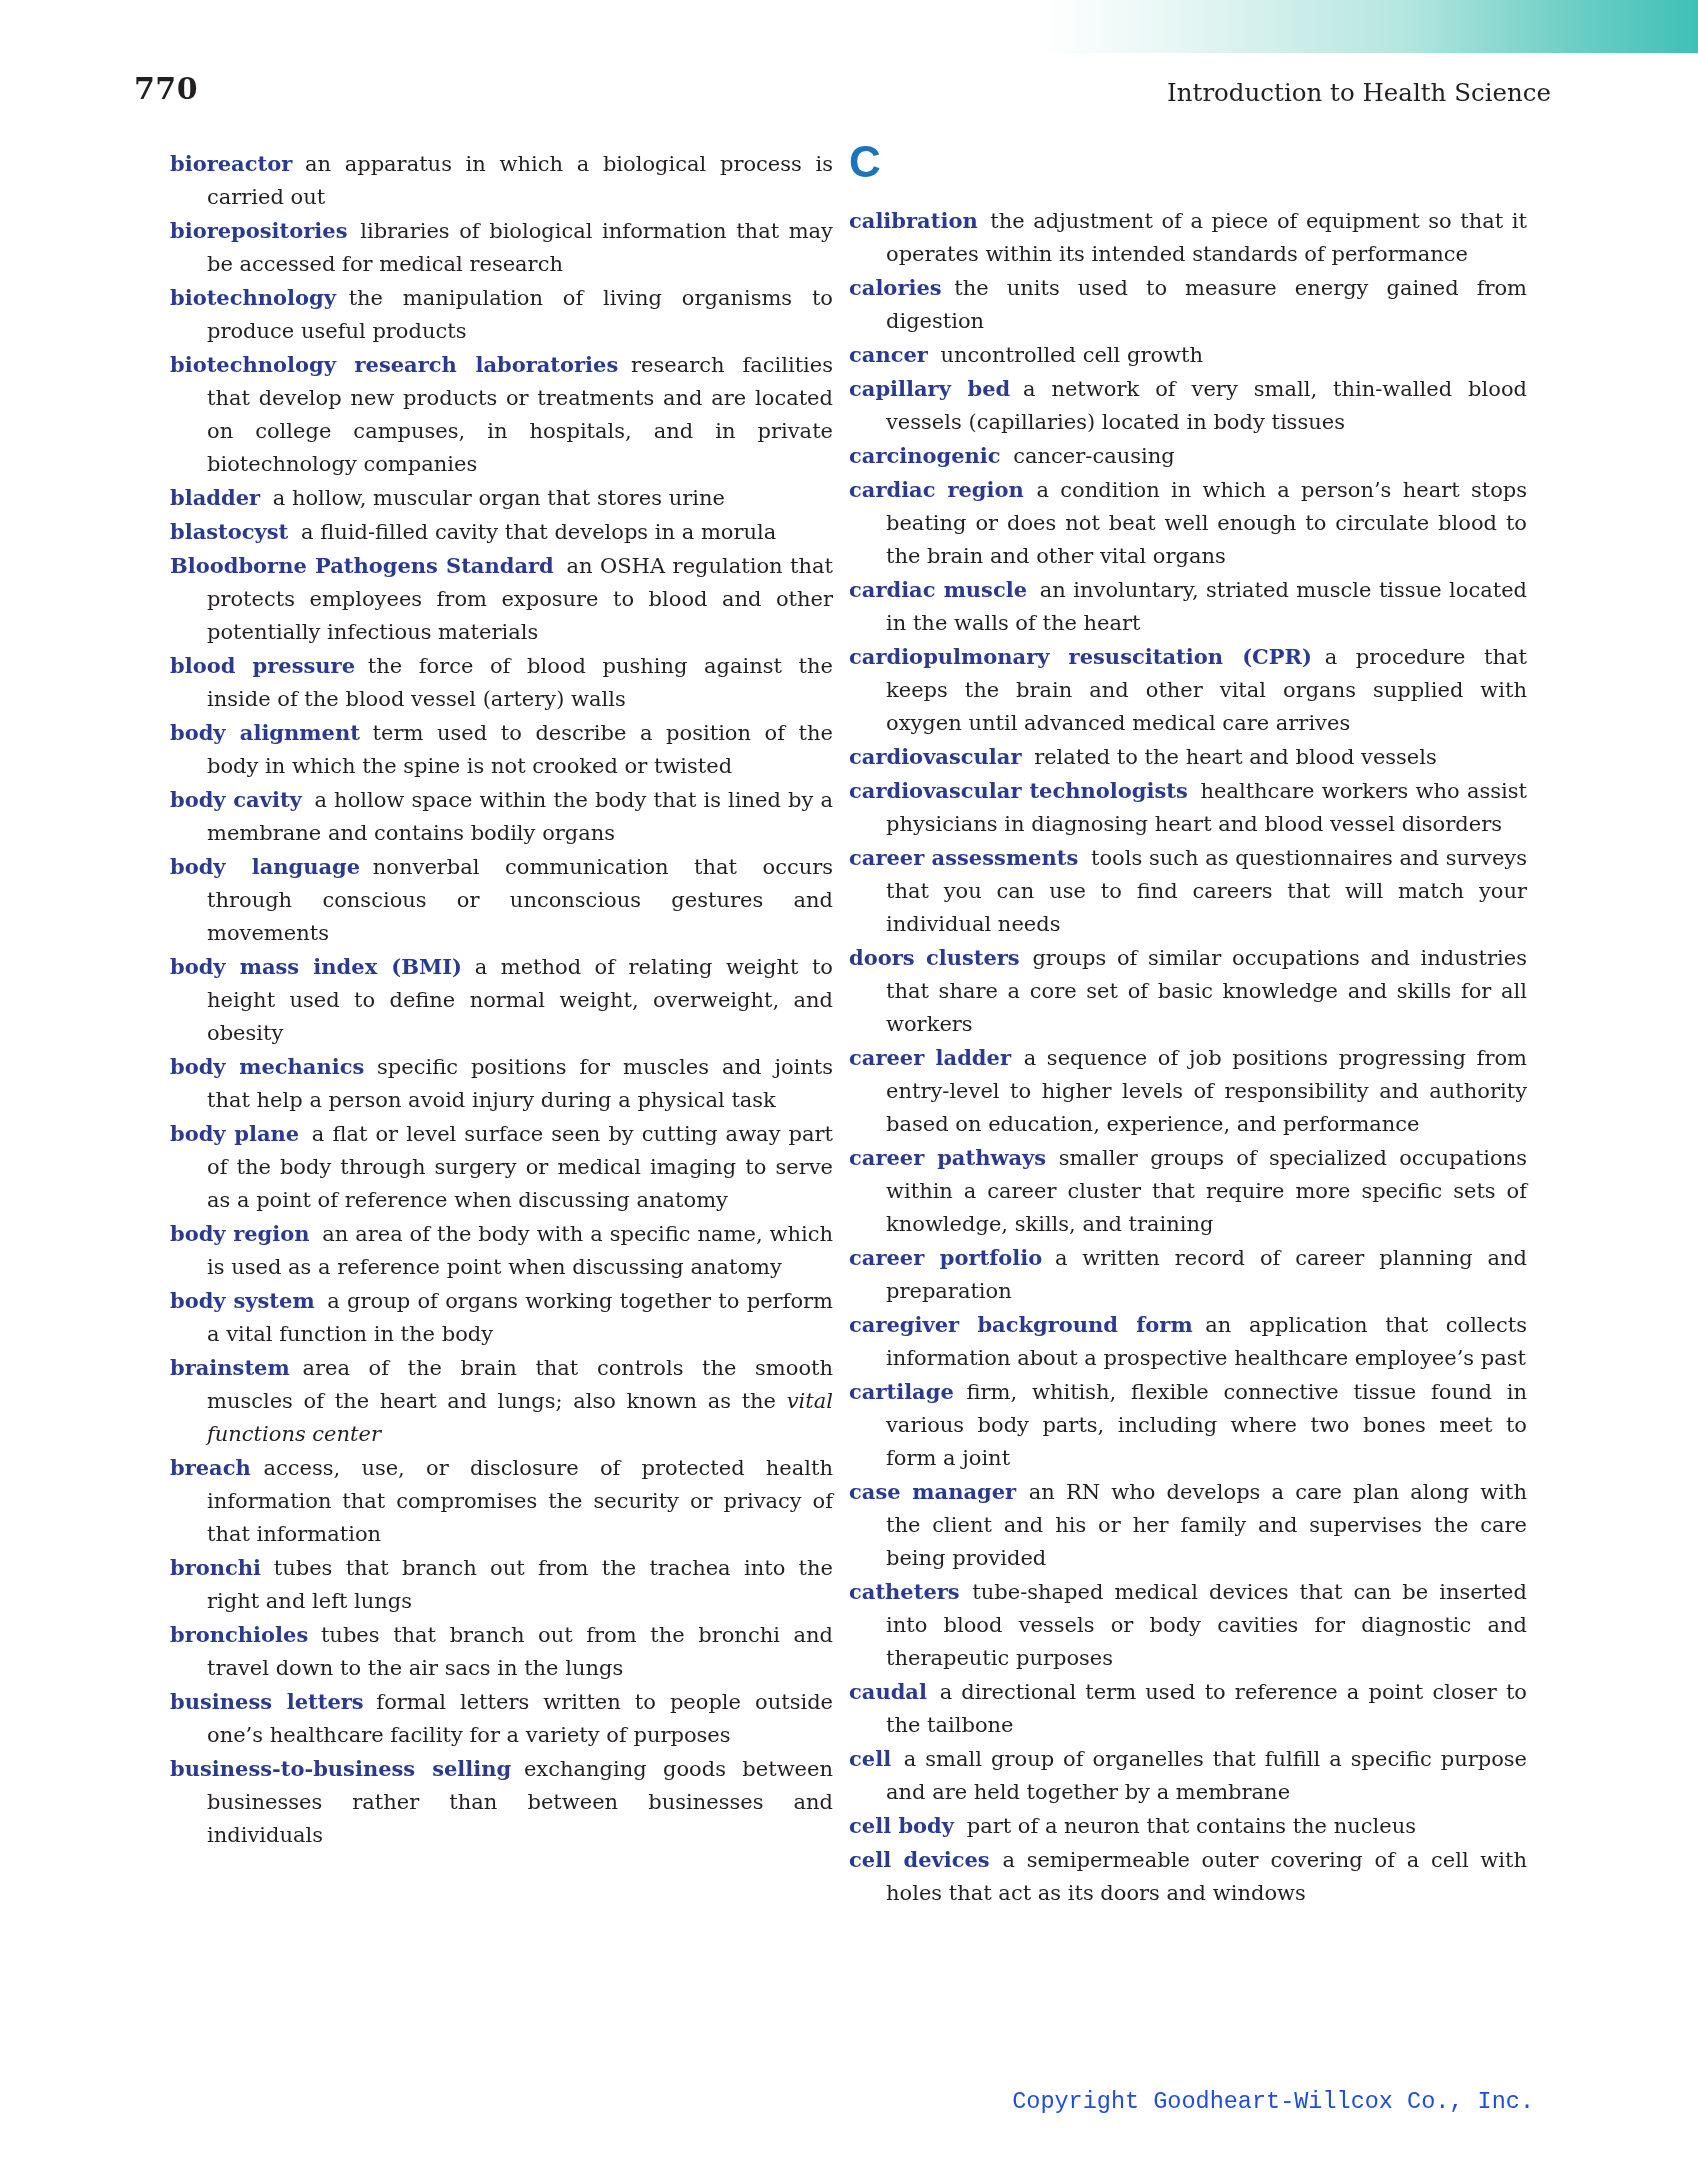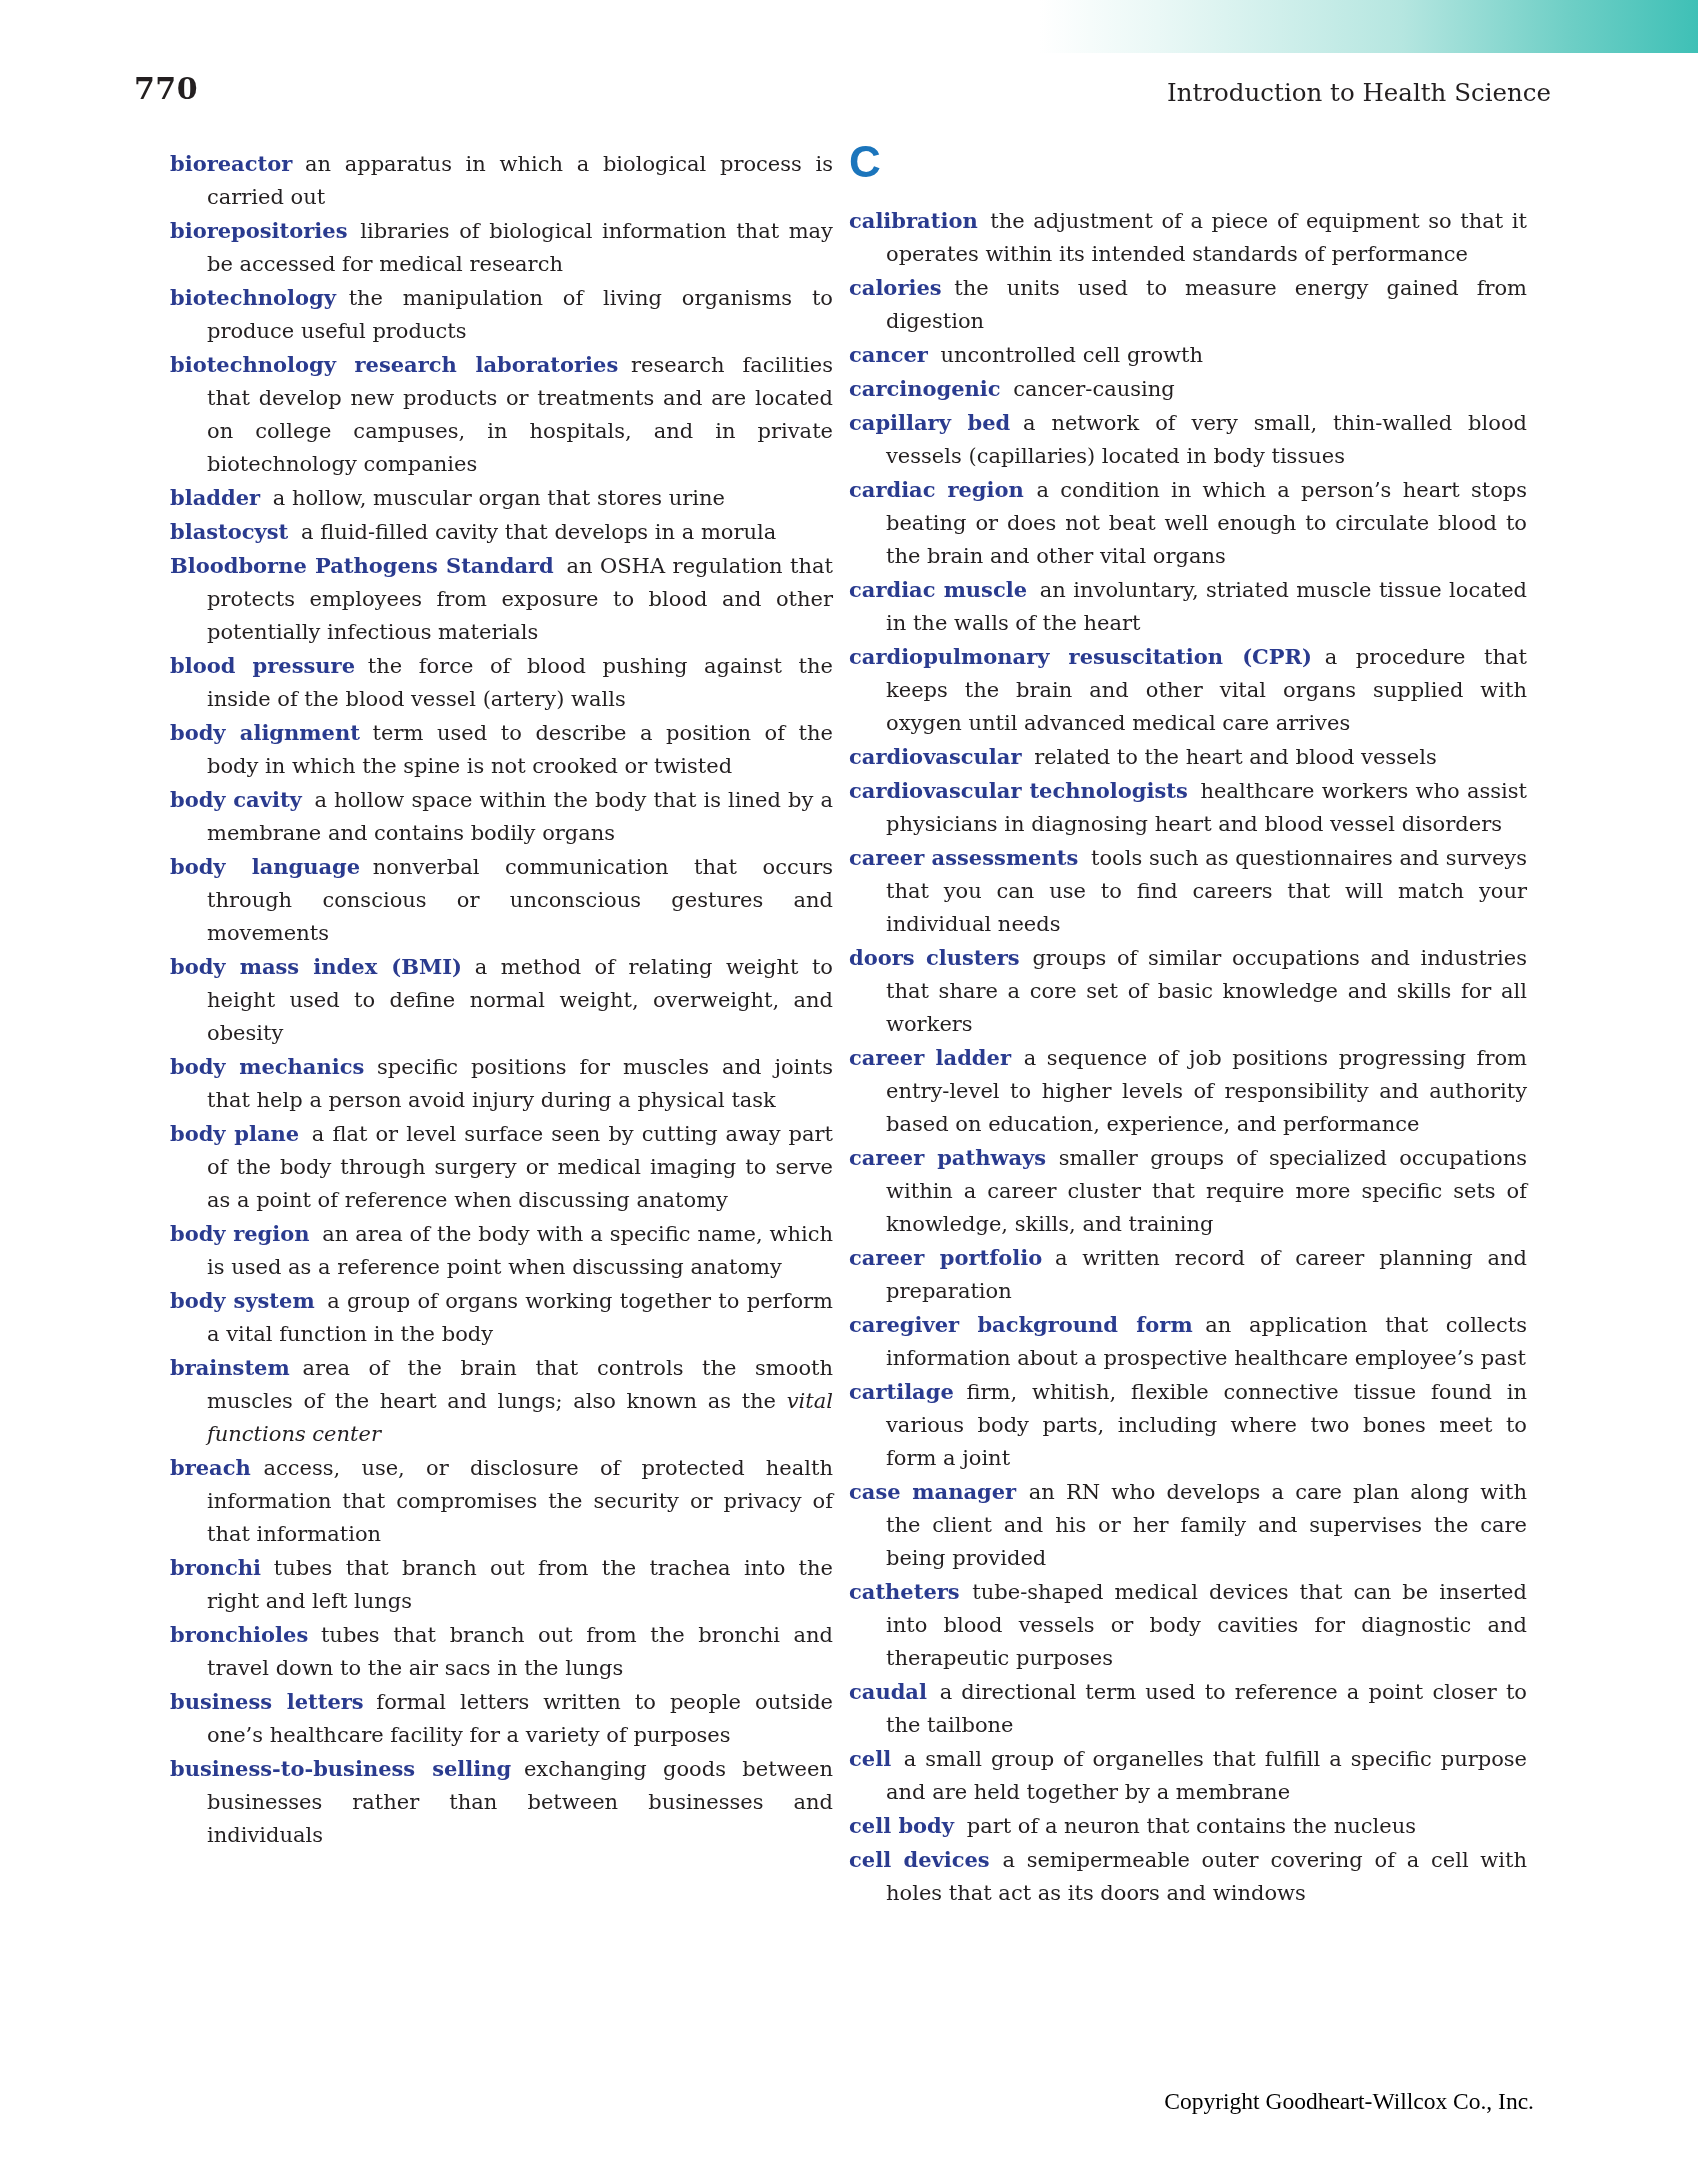--- a/index.html
+++ b/index.html
@@ -64,23 +64,23 @@
     color: #2a3b8f;
     margin-right: 12.7px;
   }
   .entry em {
     font-style: italic;
   }
   .footer {
     position: absolute;
     right: 165px;
     top: 2088px;
-    font-family: Liberation Serif, serif;
+    font-family: Liberation Mono, monospace;
     font-size: 23.5px;
-    color: #000000;
+    color: #1d4ed8;
   }
 </style>
 </head>
 <body>
 
 <div class="banner"></div>
 
 <div class="page-number">770</div>
 <div class="running-head">Introduction to Health Science</div>
 
@@ -108,22 +108,22 @@
     <p class="entry"><span class="term">business letters</span><span>formal letters written to people outside one’s healthcare facility for a variety of purposes</span></p>
     <p class="entry"><span class="term">business-to-business selling</span><span>exchanging goods between businesses rather than between businesses and individuals</span></p>
   </div>
 
 <div class="col col-right">
   <div class="section-letter">C</div>
   <div id="right-entries">
       <p class="entry"><span class="term">calibration</span><span>the adjustment of a piece of equipment so that it operates within its intended standards of performance</span></p>
       <p class="entry"><span class="term">calories</span><span>the units used to measure energy gained from digestion</span></p>
       <p class="entry"><span class="term">cancer</span><span>uncontrolled cell growth</span></p>
+      <p class="entry"><span class="term">capillary bed</span><span>a network of very small, thin-walled blood vessels (capillaries) located in body tissues</span></p>
       <p class="entry"><span class="term">carcinogenic</span><span>cancer-causing</span></p>
-      <p class="entry"><span class="term">capillary bed</span><span>a network of very small, thin-walled blood vessels (capillaries) located in body tissues</span></p>
       <p class="entry"><span class="term">cardiac region</span><span>a condition in which a person’s heart stops beating or does not beat well enough to circulate blood to the brain and other vital organs</span></p>
       <p class="entry"><span class="term">cardiac muscle</span><span>an involuntary, striated muscle tissue located in the walls of the heart</span></p>
       <p class="entry"><span class="term">cardiopulmonary resuscitation (CPR)</span><span>a procedure that keeps the brain and other vital organs supplied with oxygen until advanced medical care arrives</span></p>
       <p class="entry"><span class="term">cardiovascular</span><span>related to the heart and blood vessels</span></p>
       <p class="entry"><span class="term">cardiovascular technologists</span><span>healthcare workers who assist physicians in diagnosing heart and blood vessel disorders</span></p>
       <p class="entry"><span class="term">career assessments</span><span>tools such as questionnaires and surveys that you can use to find careers that will match your individual needs</span></p>
       <p class="entry"><span class="term">doors clusters</span><span>groups of similar occupations and industries that share a core set of basic knowledge and skills for all workers</span></p>
       <p class="entry"><span class="term">career ladder</span><span>a sequence of job positions progressing from entry-level to higher levels of responsibility and authority based on education, experience, and performance</span></p>
       <p class="entry"><span class="term">career pathways</span><span>smaller groups of specialized occupations within a career cluster that require more specific sets of knowledge, skills, and training</span></p>
       <p class="entry"><span class="term">career portfolio</span><span>a written record of career planning and preparation</span></p>

